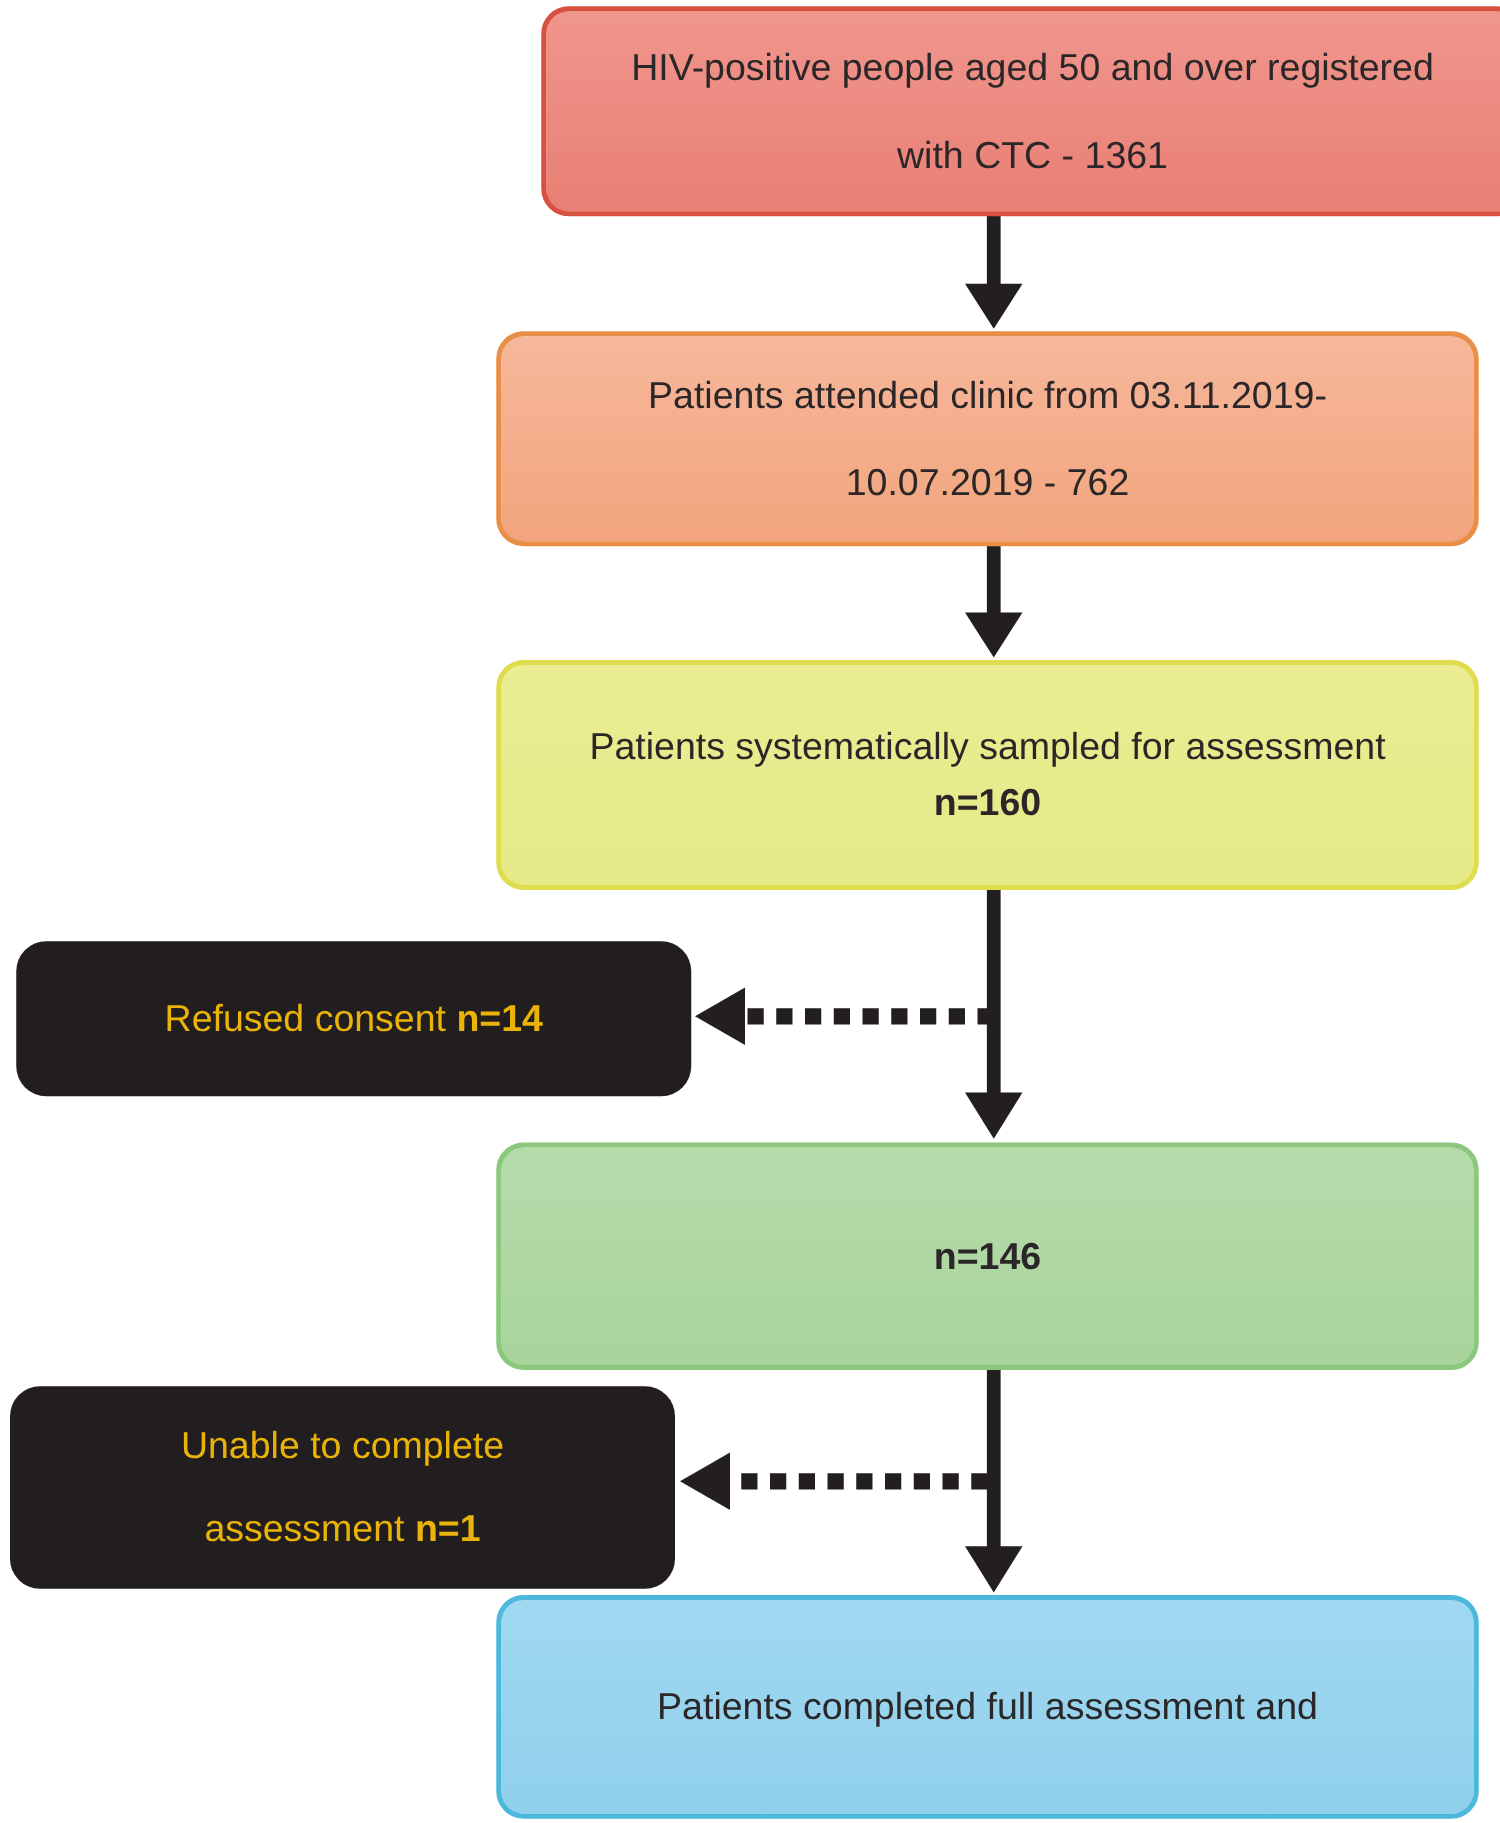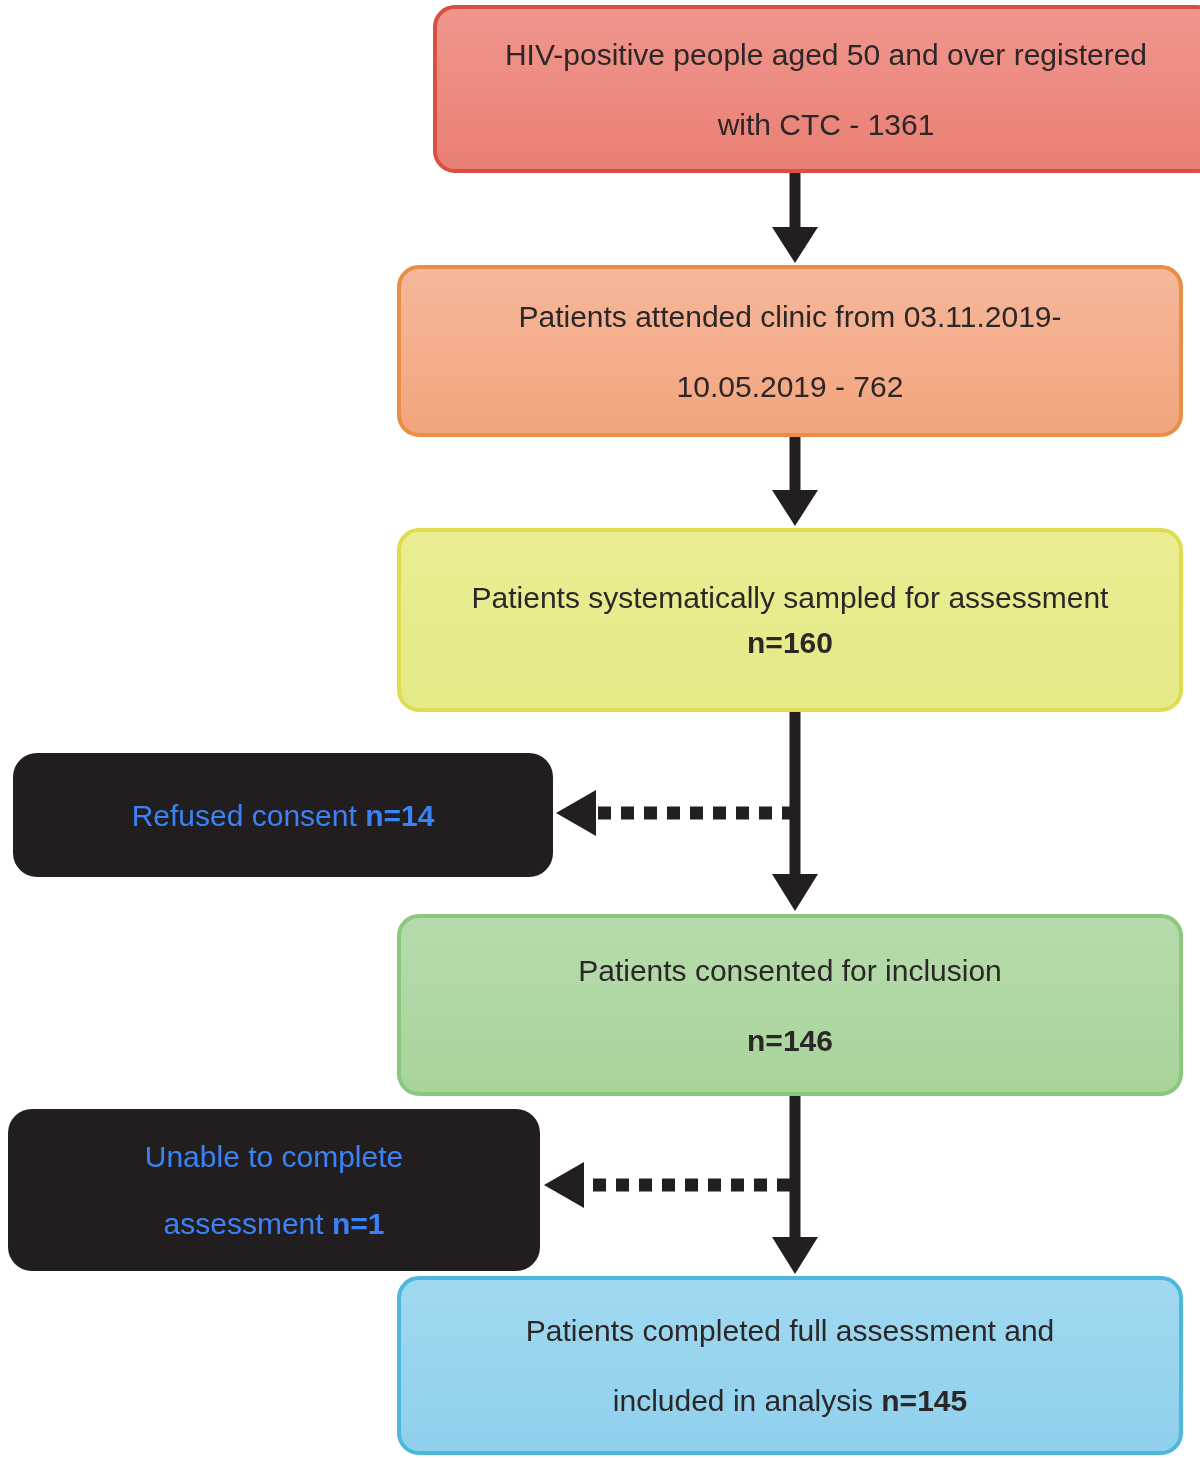--- a/index.html
+++ b/index.html
@@ -50,21 +50,21 @@
     font-size: 30px;
     line-height: 1.1;
     color: #2B2627;
   }
   .box .line { white-space: nowrap; }
   .box.main { left: 397px; width: 786px; }
   .box.side {
     background: #221E1F;
     border: none;
     border-radius: 24px;
-    color: #3b82f6;
+    color: #eab308;
     row-gap: 34px;
   }
   b { font-weight: bold; text-align: center; }
   
   #box-registered { top: 5px;    height: 168px; }
   #box-attended   { top: 265px;  height: 172px; }
   #box-sampled    { top: 528px;  height: 184px; }
   #box-consented  { top: 914px;  height: 182px; }
   #box-completed  { top: 1276px; height: 179px; }
   #box-refused    { left: 13px;  top: 753px;  width: 540px; height: 124px; }
@@ -104,53 +104,48 @@
     </g>
   </svg>
 
   <div id="box-registered" class="box main" style="background: linear-gradient(rgb(240, 150, 141), rgb(233, 127, 116)); border-color: rgb(216, 80, 63); margin-left: 36px;">
     <div class="line">HIV-positive people aged 50 and over registered</div>
     <div class="line">with CTC - 1361</div>
   </div>
 
   <div id="box-attended" class="box main" style="background: linear-gradient(rgb(246, 183, 155), rgb(242, 165, 125)); border-color: rgb(232, 142, 71);">
     <div class="line">Patients attended clinic from 03.11.2019-</div>
-    <div class="line">10.05.2019 - 762</div>
+    <div class="line">10.07.2019 - 762</div>
   </div>
 
   <div id="box-sampled" class="box main" style="background: linear-gradient(rgb(234, 237, 146), rgb(230, 233, 135)); border-color: rgb(223, 220, 77); gap: 12px;">
     <div class="line">Patients systematically sampled for assessment</div>
     <div class="line">
       <b>n=160</b>
     </div>
   </div>
 
   <div id="box-refused" class="box side">
     <div class="line">
       <span>Refused consent</span>
       <b>n=14</b>
     </div>
   </div>
 
   <div id="box-consented" class="box main" style="background: linear-gradient(rgb(182, 219, 171), rgb(168, 212, 155)); border-color: rgb(139, 200, 125);">
-    <div class="line">Patients consented for inclusion</div>
     <div class="line">
       <b>n=146</b>
     </div>
   </div>
 
   <div id="box-unable" class="box side">
     <div class="line">Unable to complete</div>
     <div class="line">
       <span>assessment</span>
       <b>n=1</b>
     </div>
   </div>
 
   <div id="box-completed" class="box main" style="background: linear-gradient(rgb(160, 216, 240), rgb(144, 208, 236)); border-color: rgb(76, 185, 220);">
     <div class="line">Patients completed full assessment and</div>
-    <div class="line">
-      <span>included in analysis</span>
-      <b>n=145</b>
-    </div>
   </div>
 
 </div>
 
 </body></html>

